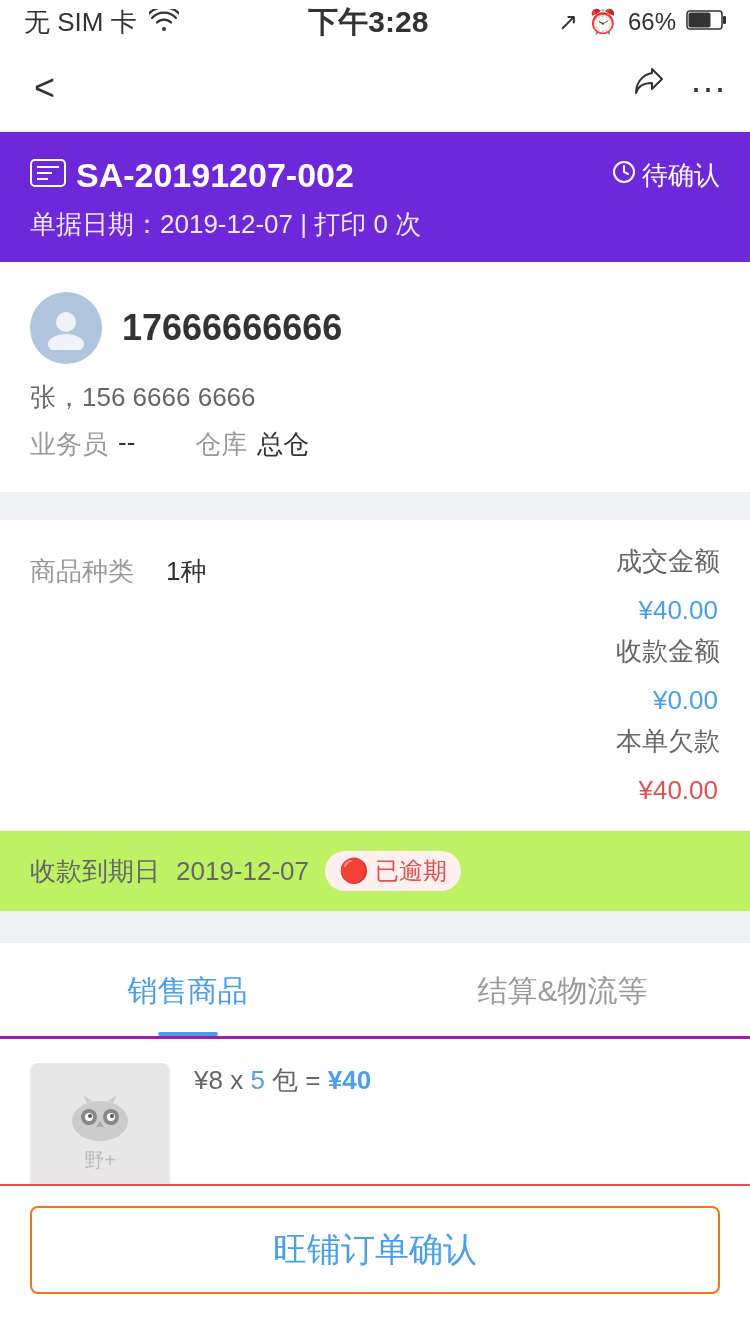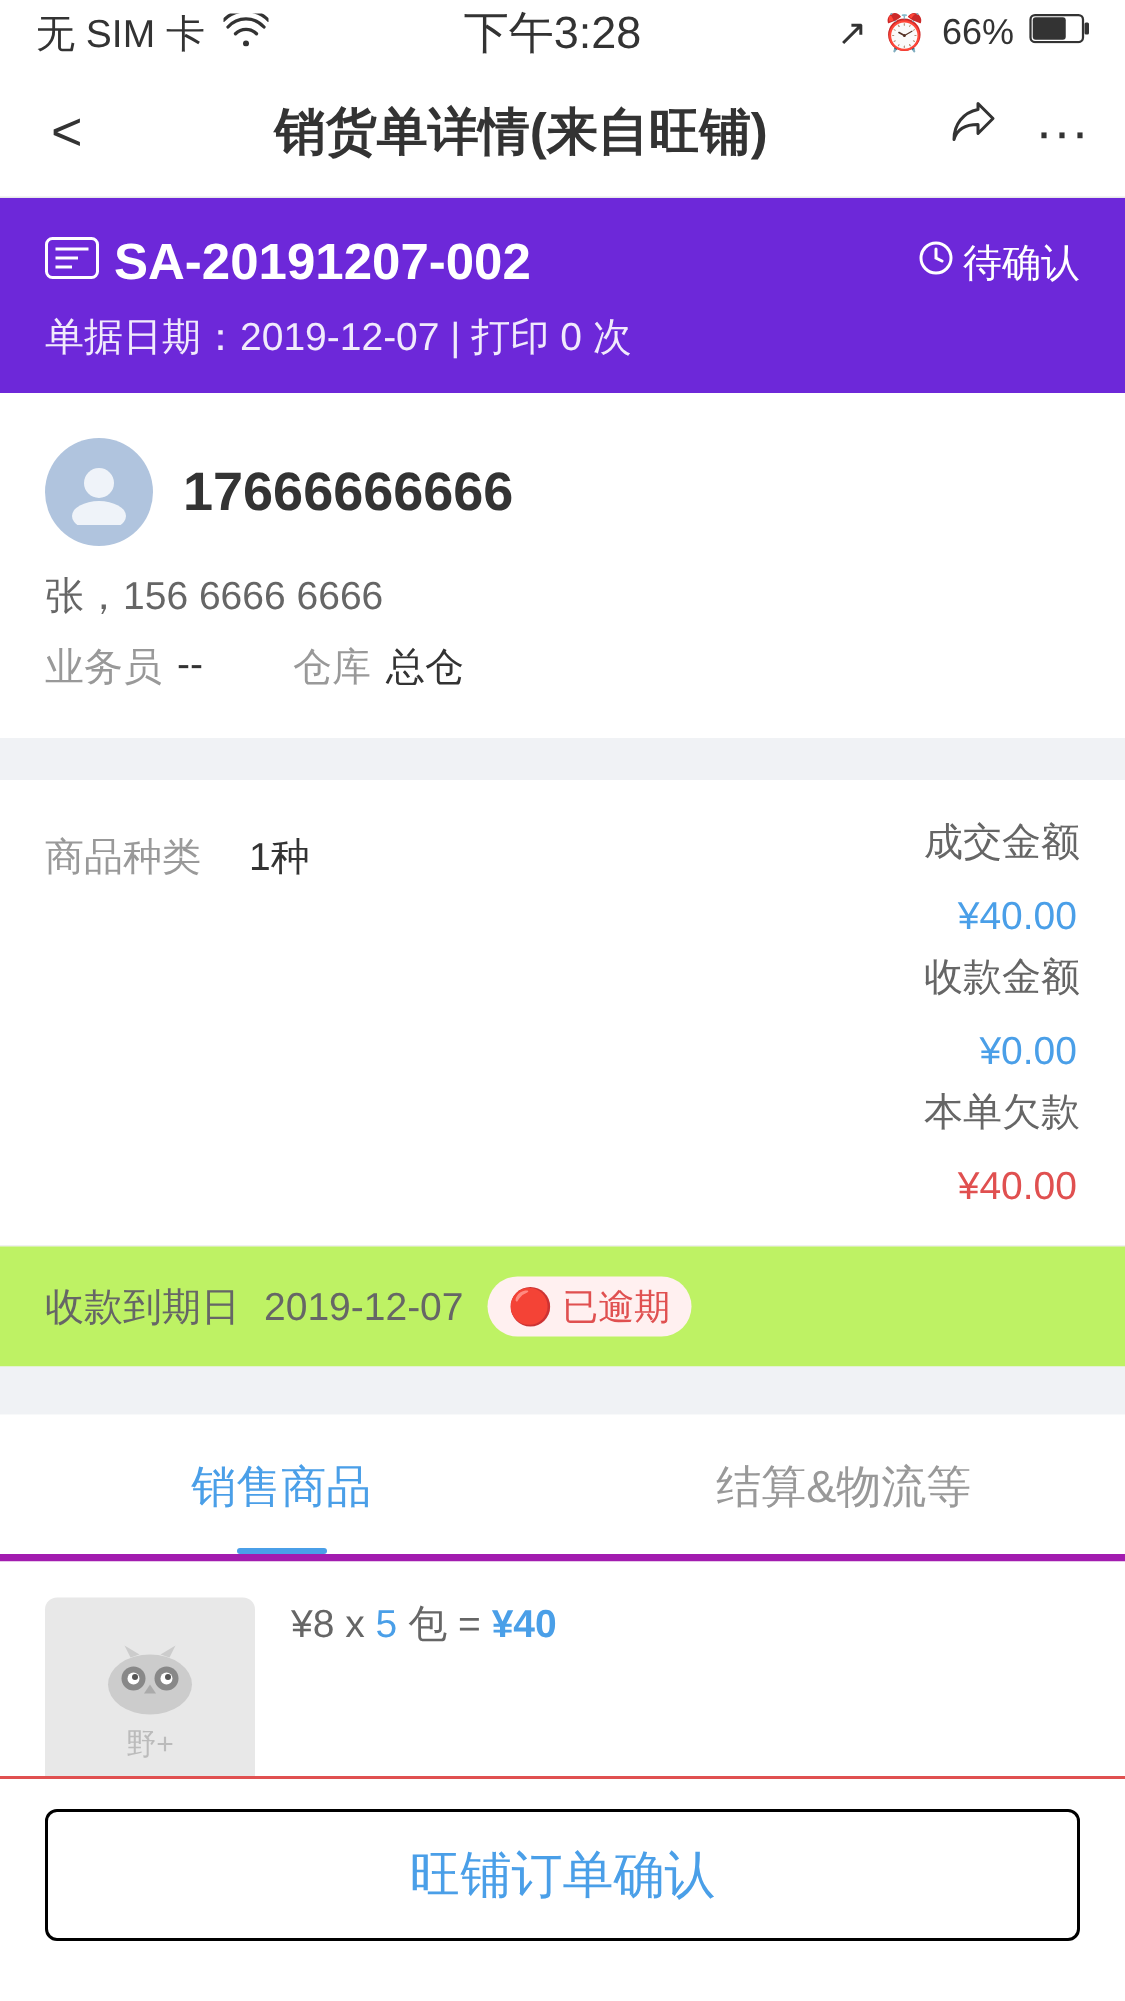--- a/index.html
+++ b/index.html
@@ -19,21 +19,21 @@
       height: 44px;
       background: #fff;
       display: flex;
       align-items: center;
       justify-content: space-between;
       padding: 0 24px;
       font-size: 26px;
       font-weight: 500;
     }
     .status-left { display: flex; align-items: center; gap: 12px; }
-    .status-center { font-size: 30px; font-weight: 400; }
+    .status-center { font-size: 30px; font-weight: 700; }
     .status-right { display: flex; align-items: center; gap: 10px; font-size: 24px; }
 
     
     .nav-bar {
       height: 88px;
       background: #fff;
       display: flex;
       align-items: center;
       justify-content: space-between;
       padding: 0 24px;
@@ -199,21 +199,21 @@
       gap: 6px;
     }
 
     
     .tabs-section {
       background: #fff;
       margin-top: 16px;
     }
     .tabs-row {
       display: flex;
-      border-bottom: 5px solid #a21caf;
+      border-bottom: 3px solid #a21caf;
       align-items: flex-end;
     }
     .tab {
       flex: 1;
       text-align: center;
       padding: 28px 0 24px;
       font-size: 30px;
       color: #999;
       cursor: pointer;
       position: relative;
@@ -291,21 +291,21 @@
       left: 0;
       width: 750px;
       background: #fff;
       padding: 20px 30px 40px;
       border-top: 2px solid #e05050;
     }
     .confirm-btn {
       width: 100%;
       height: 88px;
       background: #fff;
-      border: 2px solid #000000;
+      border: 2px solid #f97316;
       border-radius: 8px;
       font-size: 34px;
       color: #4a9fe8;
       cursor: pointer;
       display: flex;
       align-items: center;
       justify-content: center;
     }
   </style>
 </head>
@@ -333,21 +333,20 @@
         <rect x="1" y="1" width="35" height="18" rx="3" ry="3" stroke="#333" stroke-width="1.5" fill="none"></rect>
         <rect x="37" y="6" width="3" height="8" rx="1" fill="#333"></rect>
         <rect x="2.5" y="2.5" width="22" height="15" rx="2" fill="#333"></rect>
       </svg>
     </span>
   </div>
 </div>
 
 <div class="nav-bar">
   <span class="nav-back">&lt;</span>
-  <span class="nav-title">销货单详情(来自旺铺)</span>
   <div class="nav-actions">
     <span class="nav-icon">
       <svg width="36" height="36" viewBox="0 0 36 36" fill="none">
         <path d="M22 4l10 10-10 10V18c-8 0-14 3-16 10 0-10 6-18 16-20V4z" stroke="#333" stroke-width="2" fill="none" stroke-linejoin="round"></path>
       </svg>
     </span>
     <span class="nav-icon">···</span>
   </div>
 </div>
 

